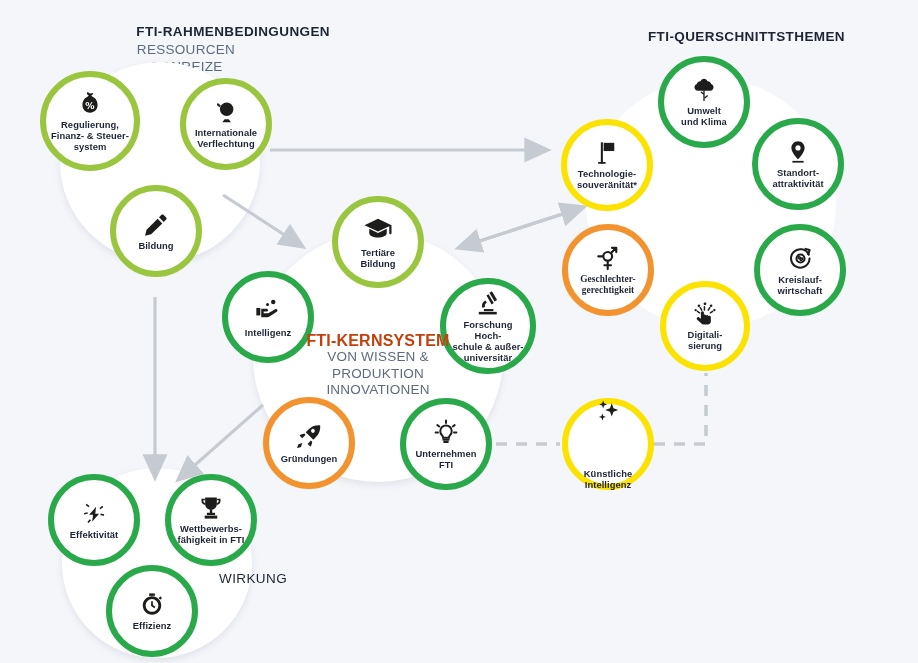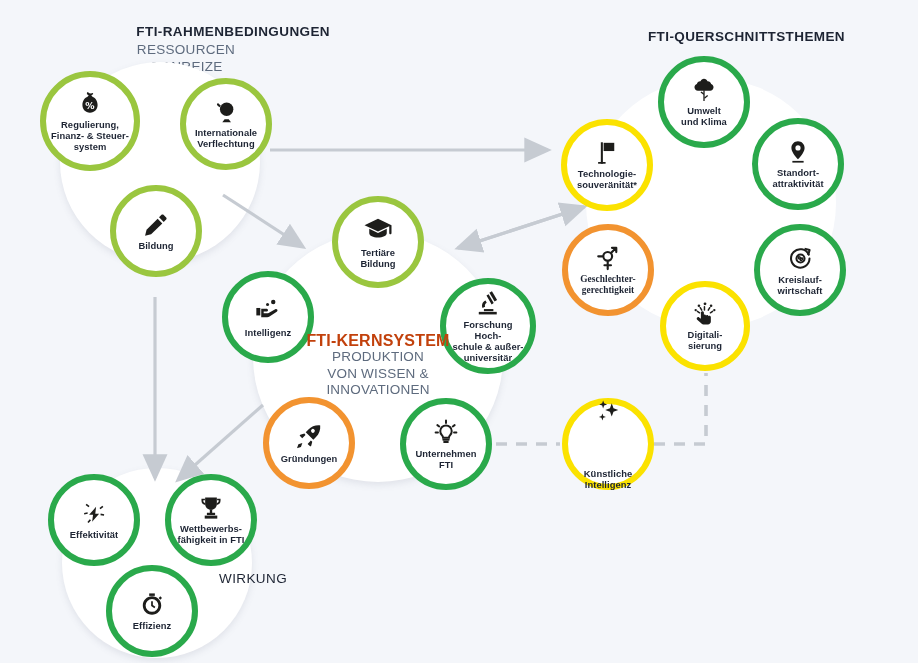--- a/index.html
+++ b/index.html
@@ -222,22 +222,22 @@
         <path d="M8.1 9.1L4.6 10c-.5.1-.7.8-.3 1.2l1.9 1.9 2.8-2.8-.9-1.2z"></path>
         <path d="M13.6 15.1l-2.8 2.8 1.9 1.9c.4.4 1.1.2 1.2-.3l.9-3.5-1.2-.9z"></path>
         <path d="M2.3 21.5l2.8-1 1.2-3.4-3.4 1.2-1 2.8c-.1.4.1.6.4.4z"></path>
       </svg>
     </span>
     <span class="lbl">Gründungen</span>
   </div>
 
   <div class="core-label" style="left:258px;top:332px;">
     <div class="t1">FTI-KERNSYSTEM</div>
+    <div class="t2">VON WISSEN &amp;</div>
     <div class="t2">PRODUKTION</div>
-    <div class="t2">VON WISSEN &amp;</div>
     <div class="t2">INNOVATIONEN</div>
   </div>
 
   <div class="node r-yellow" style="left:561px;top:119px;width:92px;height:92px;">
     <span class="ic">
       <svg class="icon" width="26" height="26" viewBox="0 0 24 24" fill="#1d1d1b">
         <path d="M6.3 2.1h1.9v19.8H6.3z"></path>
         <path d="M8.9 2.6h9.8v7.6H8.9z"></path>
         <path d="M3.8 20.3h6.9v1.6H3.8z"></path>
       </svg>

